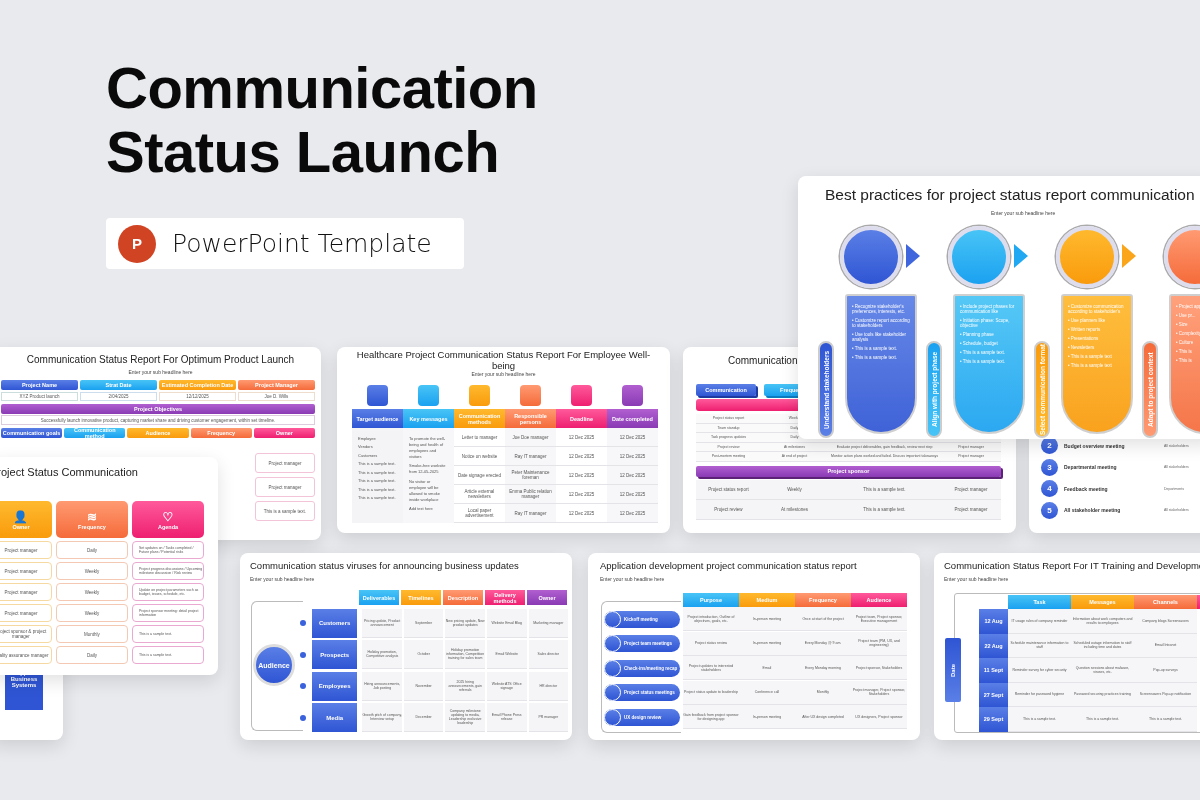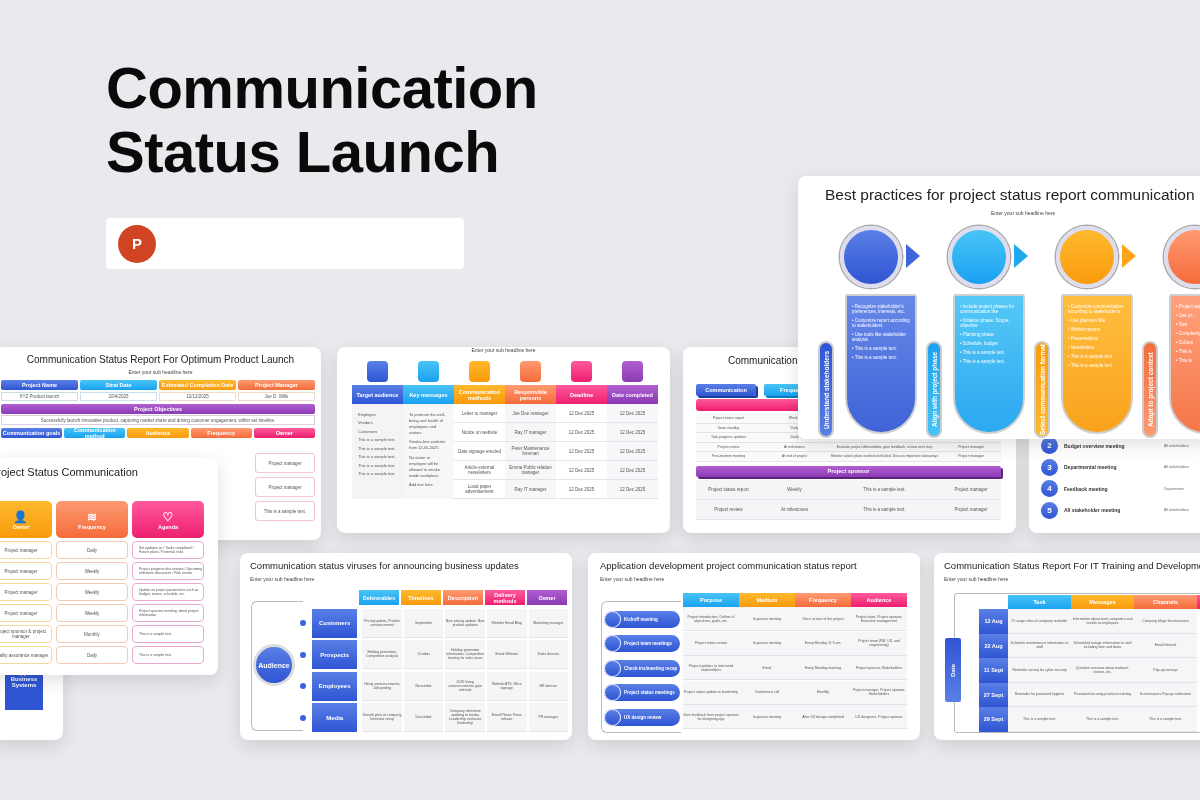--- a/index.html
+++ b/index.html
@@ -28,20 +28,21 @@
 </style>
 </head>
 <body>
 
 <div class="title">
   <div>Communication</div>
   <div>Status Launch</div>
 </div>
 <div class="badge">
   <div class="ppt">P</div>
+  <span class="t">PowerPoint Template</span>
 </div>
 
 <div class="card" style="left:-10px;top:520px;width:73px;height:220px;">
   <div style="position:absolute;left:15px;top:140px;width:38px;height:50px;background:#2f55d4;color:#fff;font-size:6px;text-align:center;padding-top:10px;font-weight:700">Support Business Systems</div>
 </div>
 
 <div class="card" style="left:-10px;top:347px;width:331px;height:193px;">
   <div class="ct" style="margin-top:7px;padding-left:10px;font-size:10px">Communication Status Report For Optimum Product Launch</div>
   <div class="sub" style="text-align:center;margin-top:4px;padding-left:10px">Enter your sub headline here</div>
   <div class="grid" style="grid-template-columns:repeat(4,1fr);gap:2px;margin:5px 6px 0 11px">
@@ -114,20 +115,21 @@
       </div>
       <div style="display: grid; grid-template-columns: 62px 72px 72px; gap: 4px; margin-bottom: 3px;">
         <div class="cell" style="height: 18px; background: rgb(255, 255, 255); border: 1px solid rgb(246, 217, 160); border-radius: 4px;">Quality assurance manager</div>
         <div class="cell" style="height: 18px; background: rgb(255, 255, 255); border: 1px solid rgb(244, 201, 180); border-radius: 4px;">Daily</div>
         <div class="cell" style="height: 18px; background: rgb(255, 255, 255); border: 1px solid rgb(233, 169, 208); border-radius: 4px; font-size: 3.5px; justify-content: flex-start; padding-left: 6px; text-align: left;">This is a sample text.</div>
       </div>
     </div>
 </div>
 
 <div class="card" style="left:337px;top:347px;width:333px;height:186px;">
+  <div class="ct" style="font-size:9.5px;margin-top:2px;white-space:normal;padding:0 12px;line-height:11px">Healthcare Project Communication Status Report For Employee Well-being</div>
   <div class="sub" style="text-align:center">Enter your sub headline here</div>
   <div style="display:grid;grid-template-columns:repeat(6,1fr);margin:8px 12px 0 15px;gap:0">
     <div style="display:flex;justify-content:center">
         <div class="blue" style="width:21px;height:21px;border-radius:4px"></div>
       </div>
     <div style="display:flex;justify-content:center">
         <div class="cyan" style="width:21px;height:21px;border-radius:4px"></div>
       </div>
     <div style="display:flex;justify-content:center">
         <div class="orange" style="width:21px;height:21px;border-radius:4px"></div>

